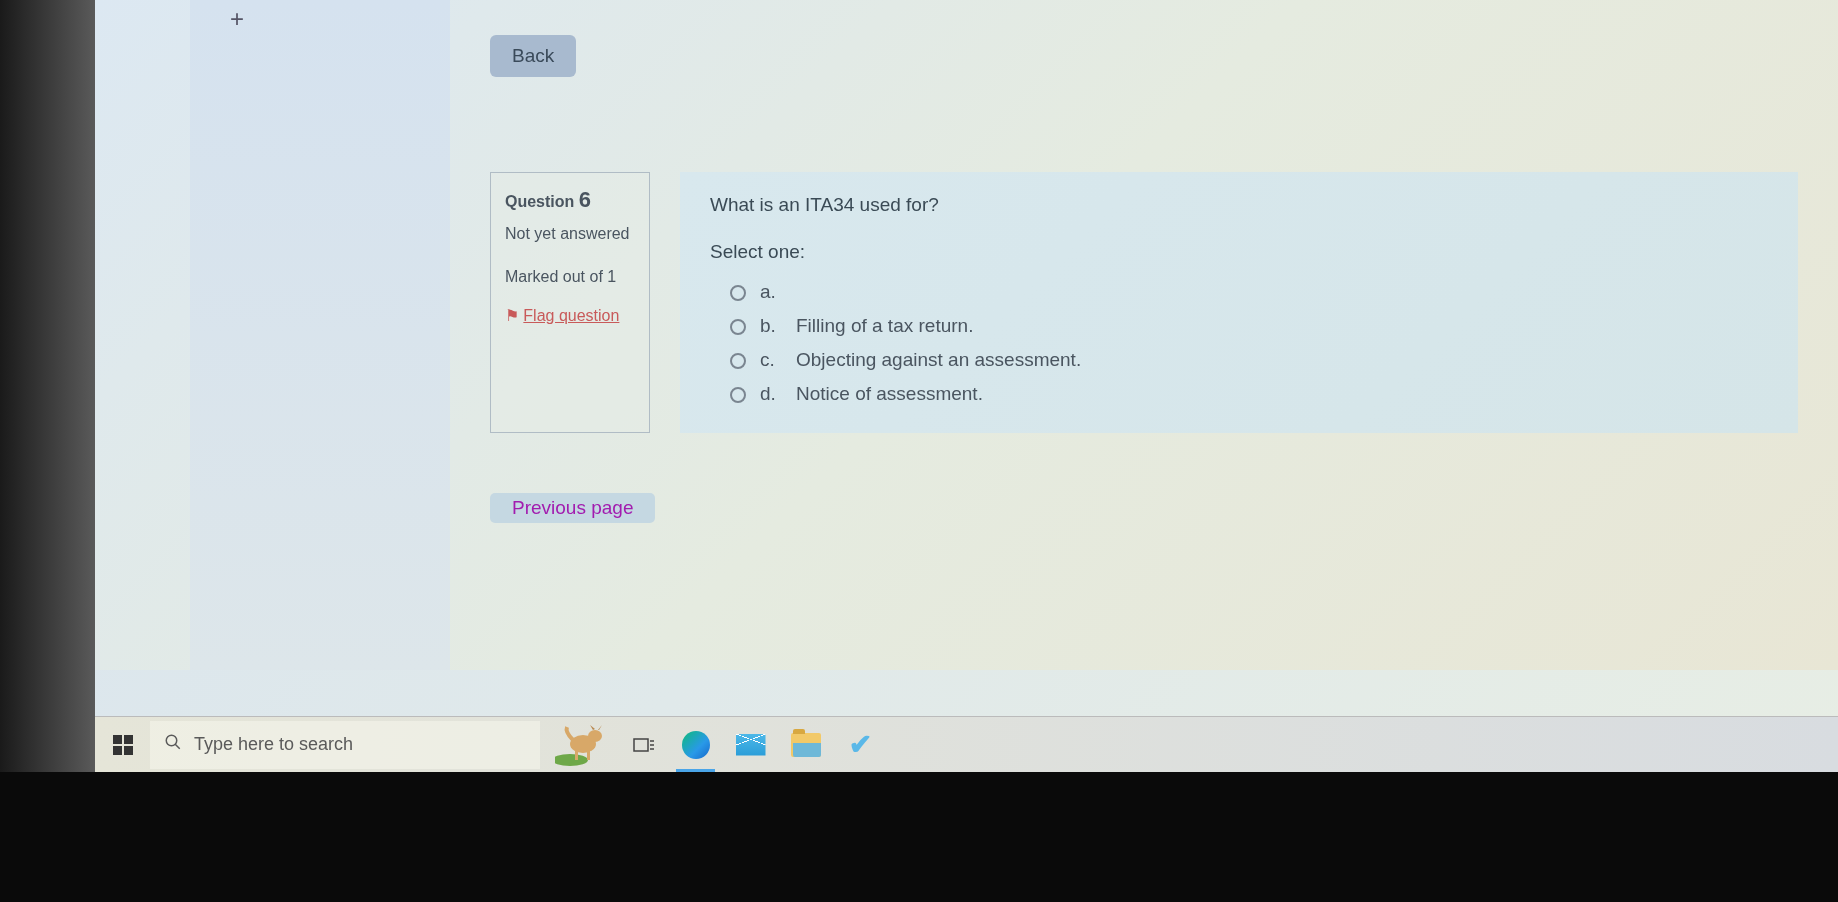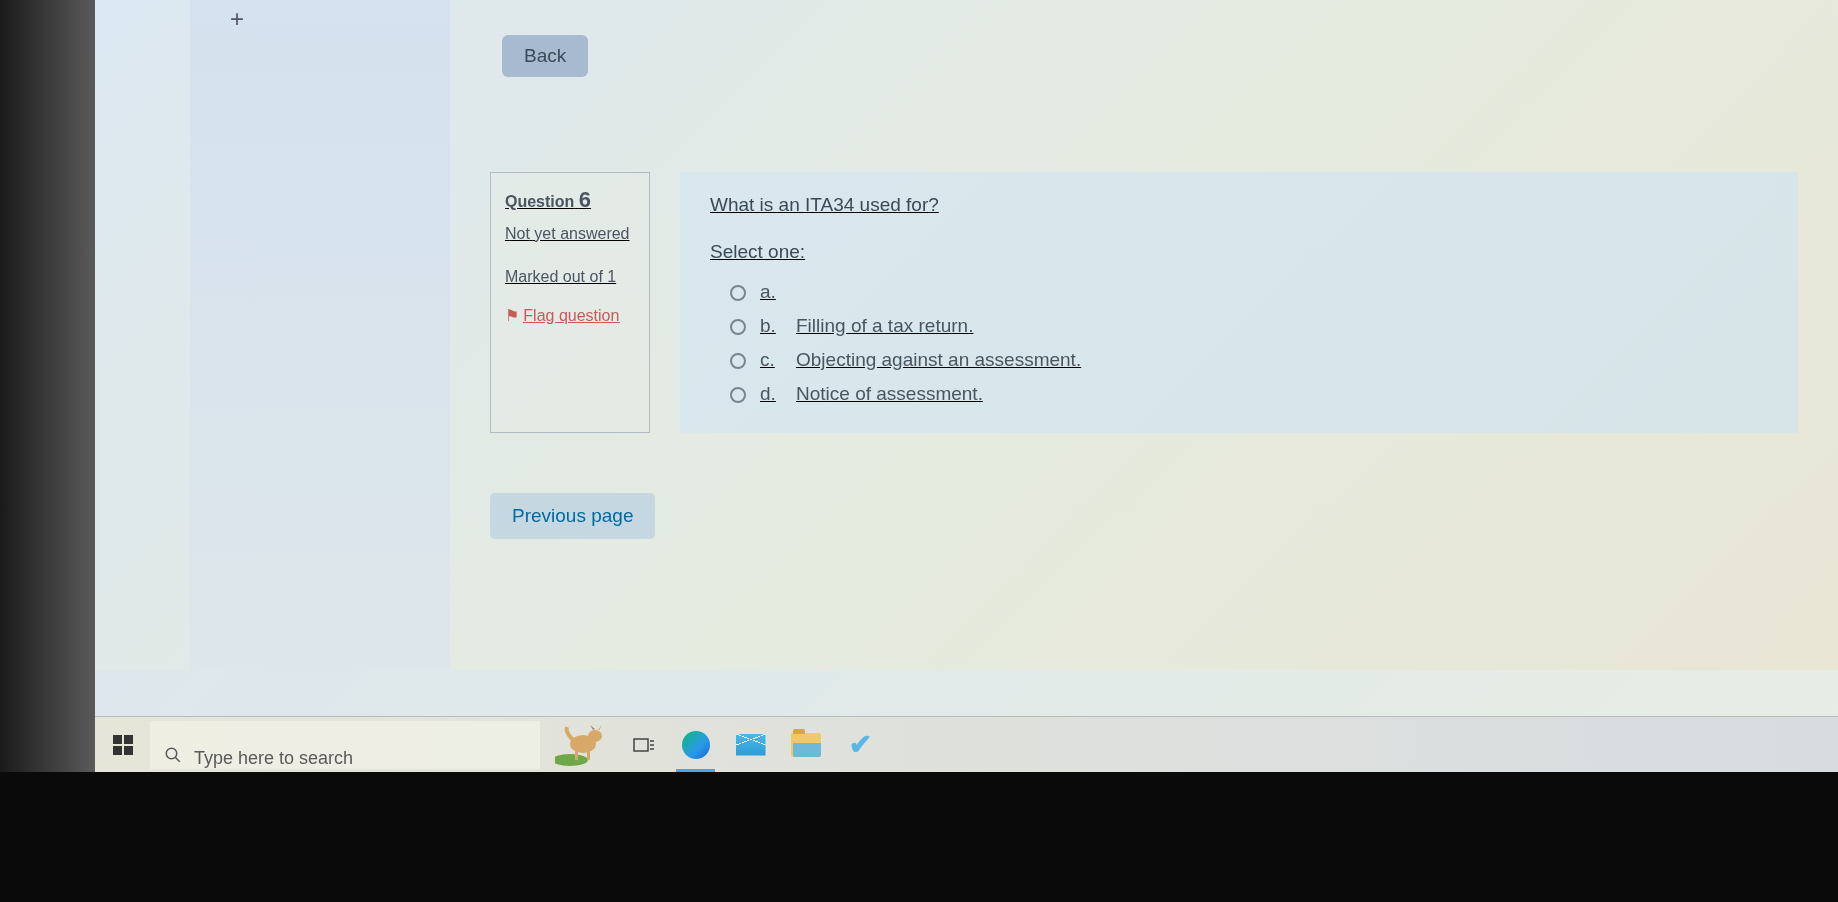--- a/index.html
+++ b/index.html
@@ -58,27 +58,25 @@
     }
     .back-button {
       background: #a8bacf;
       color: #3a4a5a;
       border: none;
       padding: 10px 22px;
       font-size: 19px;
       border-radius: 6px;
       cursor: pointer;
       font-weight: 400;
-      margin-left: 12px;
     }
     .quiz-container {
       display: flex;
       margin-top: 95px;
       gap: 30px;
-      text-decoration: underline;
     }
     .question-info {
       width: 160px;
       border: 1px solid #b0bcc5;
       padding: 14px 14px;
       background: rgba(230, 235, 230, 0.5);
       font-size: 16px;
       color: #4a5560;
     }
     .question-label {
@@ -136,23 +134,23 @@
     }
     .answer-letter {
       width: 22px;
       color: #4a5560;
     }
     .answer-text {
       color: #4a5560;
     }
     .prev-button {
       background: #c5d8e2;
-      color: #0369a1;
+      color: #a21caf;
       border: none;
-      padding: 12px 22px;
+      padding: 4px 22px;
       font-size: 19px;
       border-radius: 5px;
       cursor: pointer;
       margin-top: 60px;
     }
     .taskbar {
       position: absolute;
       left: 95px;
       bottom: 130px;
       right: 0;
@@ -178,21 +176,21 @@
       width: 20px;
       height: 20px;
     }
     .windows-icon span {
       background: #333;
     }
     .search-box {
       width: 390px;
       height: 48px;
       display: flex;
-      align-items: flex-end;
+      align-items: center;
       padding: 0 14px;
       color: #5a5a5a;
       font-size: 18px;
       cursor: text;
       background: rgba(245,245,235,0.6);
     }
     .search-icon {
       margin-right: 12px;
       font-size: 18px;
     }

